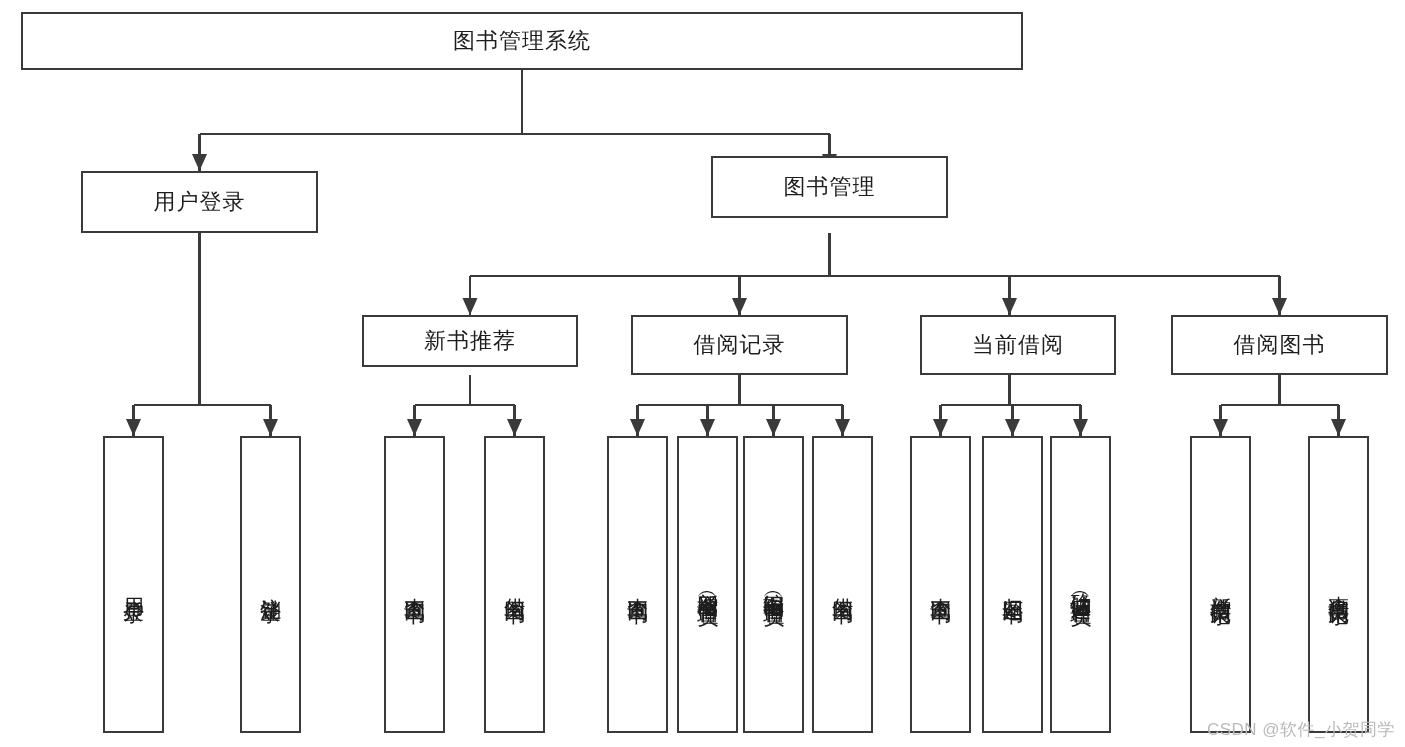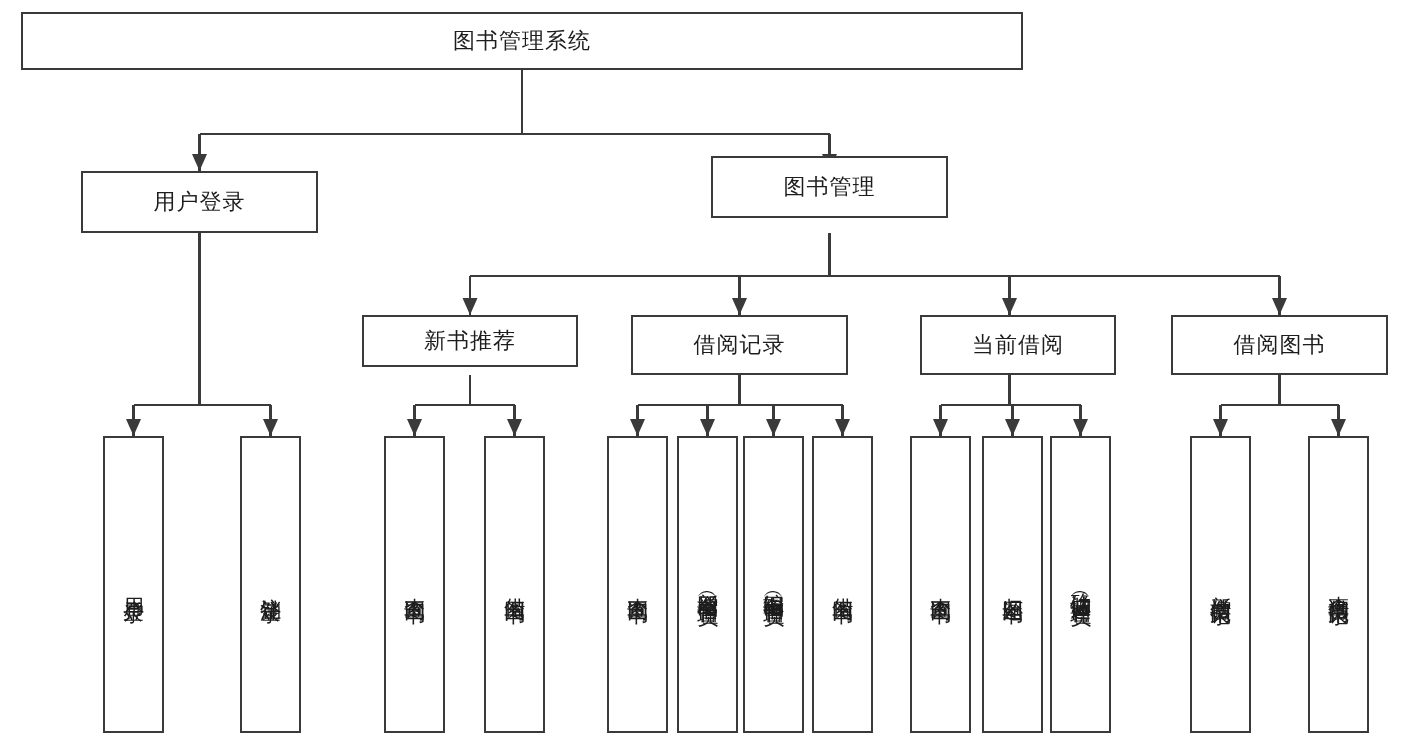--- a/index.html
+++ b/index.html
@@ -180,14 +180,15 @@
         <span class="node-label">确认归还（管理员）</span>
       </div>
       <div class="node-box vertical" style="left: 1190px; top: 436px; width: 61px; height: 297px;">
         <span class="node-label">新增借阅记录</span>
       </div>
       <div class="node-box vertical" style="left: 1308px; top: 436px; width: 61px; height: 297px;">
         <span class="node-label">查询借阅记录</span>
       </div>
     </div>
 
+  <div id="watermark">CSDN @软件_小贺同学</div>
 
 </div>
 
 </body></html>

